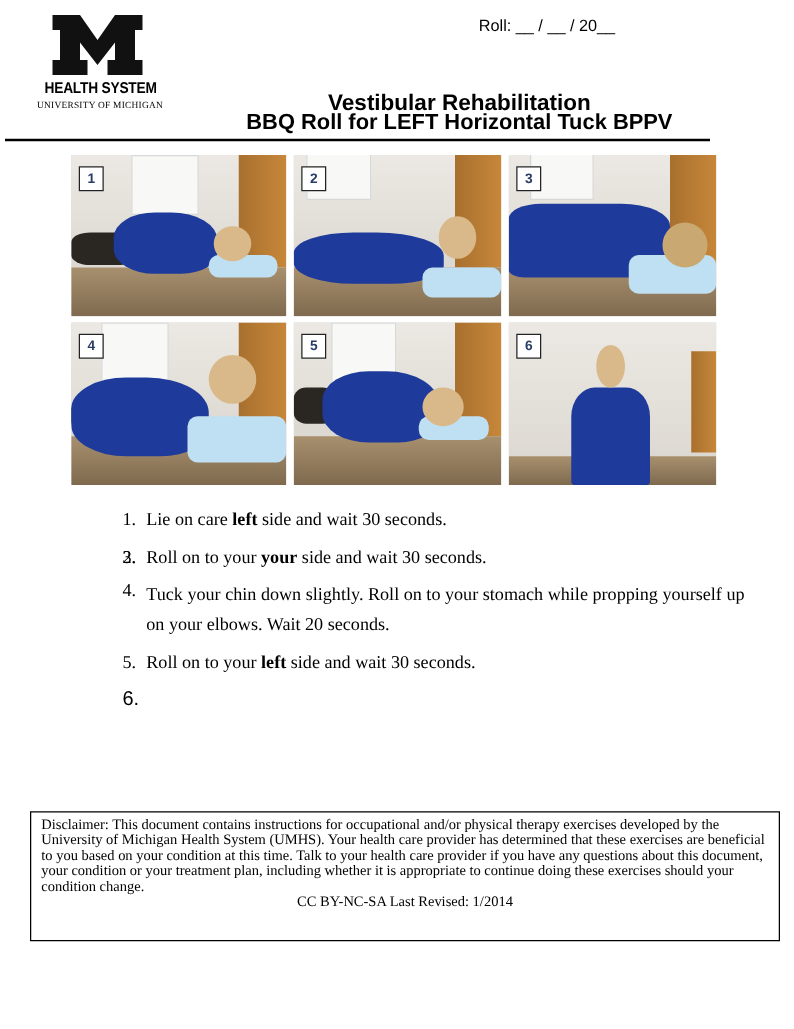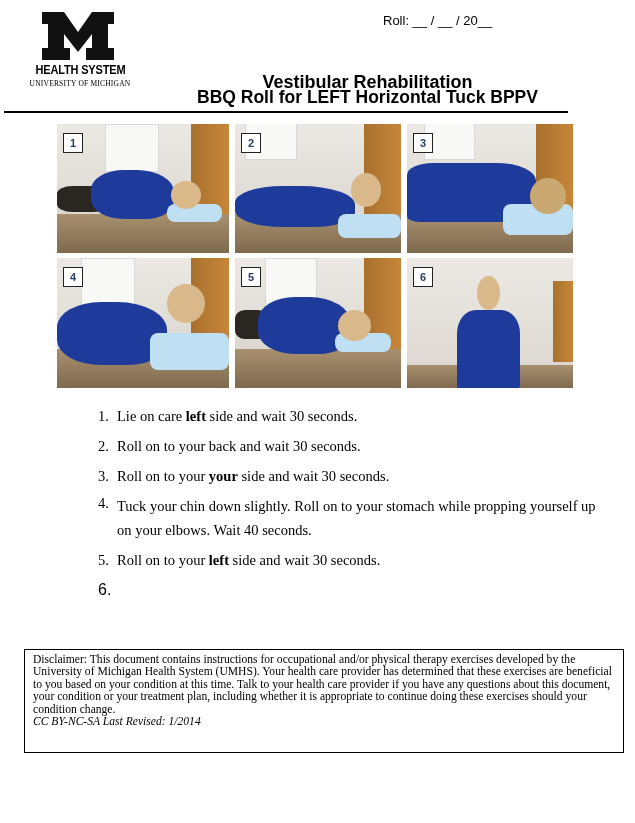--- a/index.html
+++ b/index.html
@@ -21,21 +21,21 @@
   .pillow{position:absolute;background:#bfe0f2;border-radius:8px;}
   .head{position:absolute;background:#d9b98a;border-radius:50%;}
   .legs{position:absolute;background:#2a2622;border-radius:30%;}
   .num{position:absolute;left:6px;top:9px;width:18px;height:18px;background:#fff;border:1.5px solid #222;font-weight:bold;font-size:11px;color:#2a3d66;text-align:center;line-height:18px;}
   .steps{left:98px;top:401px;width:500px;font-family:"Liberation Serif",serif;font-size:14.5px;line-height:30px;}
   .step{position:relative;padding-left:19px;}
   .step .n{position:absolute;left:0;top:0;}
   .step.s6 .n{font-family:"Liberation Sans",sans-serif;font-size:16px;}
   .step.wrap{line-height:24px;padding-top:3px;padding-bottom:3px;}
   .disc{left:24px;top:649px;width:600px;height:104px;border:1px solid #000;box-sizing:border-box;padding:4px 8px;font-family:"Liberation Serif",serif;font-size:11.6px;line-height:12.4px;}
-  .disc .cc{text-align:left;font-style:italic;}
+  .disc .cc{text-align:center;}
   .footer{left:150px;top:767px;width:335px;text-align:center;font-size:13px;line-height:16px;}
 </style>
 </head>
 <body>
 
 <div class="abs logo-m">
   <svg width="76" height="52" viewBox="0 0 76 52">
     <path d="M2 2 H24 L38 22 L52 2 H74 V14 H68 V38 H74 V50 H46 V38 H52 V24 L38 42 L24 24 V38 H30 V50 H2 V38 H8 V14 H2 Z" fill="#111"></path>
   </svg>
 </div>
@@ -110,29 +110,28 @@
   <div class="num">6</div>
 </div>
 
 <div class="abs steps">
   <div class="step">
     <span class="n">1.</span>
     <span>Lie on care </span><b>left</b><span> side and wait 30 seconds.</span>
   </div>
   <div class="step">
     <span class="n">2.</span>
-    <span>Roll on to your back and wait 30 seconds.</span>
   </div>
   <div class="step">
     <span class="n">3.</span>
     <span>Roll on to your </span><b>your</b><span> side and wait 30 seconds.</span>
   </div>
   <div class="step wrap">
     <span class="n">4.</span>
-    <span>Tuck your chin down slightly.  Roll on to your stomach while propping yourself up on your elbows.  Wait 40 seconds.</span>
+    <span>Tuck your chin down slightly.  Roll on to your stomach while propping yourself up on your elbows.  Wait 20 seconds.</span>
   </div>
   <div class="step">
     <span class="n">5.</span>
     <span>Roll on to your </span><b>left</b><span> side and wait 30 seconds.</span>
   </div>
   <div class="step s6">
     <span class="n">6.</span>
   </div>
 </div>
 

